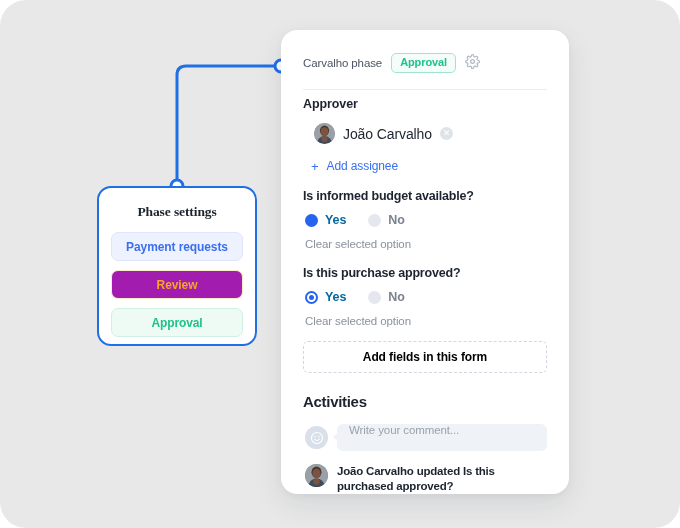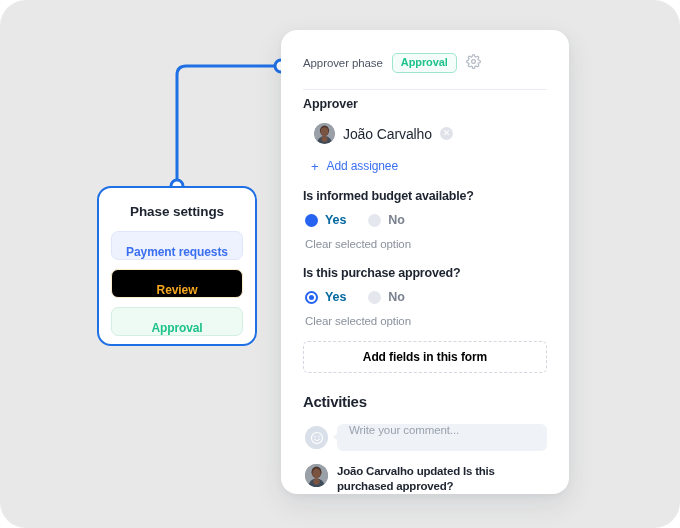--- a/index.html
+++ b/index.html
@@ -47,35 +47,36 @@
     box-sizing: border-box;
     padding: 14px 12px 12px 12px;
   }
   .phase-title {
     font-size: 13.5px;
     font-weight: bold;
     color: #1d2430;
     text-align: center;
     letter-spacing: -0.1px;
     margin: 2px 0 12px 0;
+    font-family: Liberation Serif, serif;
   }
   .phase-chip {
     height: 29px;
     border-radius: 7px;
     display: flex;
-    align-items: flex-end;
+    align-items: center;
     justify-content: center;
     font-size: 12px;
     font-weight: bold;
     margin-bottom: 9px;
     box-sizing: border-box;
     letter-spacing: -0.1px;
   }
   .chip-payment { background: #eef2fe; border: 1px solid #dfe6fc; color: #3a6ff0; }
-  .chip-review  { background: #000000; border: 1px solid #fcecca; color: #f5a623; }
+  .chip-review  { background: #a21caf; border: 1px solid #fcecca; color: #f5a623; }
   .chip-approval{ background: #eefaf4; border: 1px solid #d2f0e2; color: #1ec28b; }
 
   
   .detail-card {
     position: absolute;
     left: 281px;
     top: 30px;
     width: 288px;
     height: 464px;
     background: #ffffff;
@@ -330,21 +331,21 @@
       <span>Review</span>
     </div>
     <div class="phase-chip chip-approval">
       <span>Approval</span>
     </div>
   </div>
 
   <div class="detail-card">
 
     <div class="phase-row">
-      <span class="phase-label">Approver phase</span>
+      <span class="phase-label">Carvalho phase</span>
       <span class="phase-badge">Approval</span>
       <span class="gear-icon">
         <svg width="15" height="15" viewBox="0 0 24 24" fill="none" stroke="#b3bac4" stroke-width="2" stroke-linecap="round" stroke-linejoin="round">
           <circle cx="12" cy="12" r="3"></circle>
           <path d="M19.4 15a1.65 1.65 0 0 0 .33 1.82l.06.06a2 2 0 1 1-2.83 2.83l-.06-.06a1.65 1.65 0 0 0-1.82-.33 1.65 1.65 0 0 0-1 1.51V21a2 2 0 1 1-4 0v-.09A1.65 1.65 0 0 0 9 19.4a1.65 1.65 0 0 0-1.82.33l-.06.06a2 2 0 1 1-2.83-2.83l.06-.06a1.65 1.65 0 0 0 .33-1.82 1.65 1.65 0 0 0-1.51-1H3a2 2 0 1 1 0-4h.09A1.65 1.65 0 0 0 4.6 9a1.65 1.65 0 0 0-.33-1.82l-.06-.06a2 2 0 1 1 2.83-2.83l.06.06A1.65 1.65 0 0 0 9 4.6a1.65 1.65 0 0 0 1-1.51V3a2 2 0 1 1 4 0v.09a1.65 1.65 0 0 0 1 1.51 1.65 1.65 0 0 0 1.82-.33l.06-.06a2 2 0 1 1 2.83 2.83l-.06.06a1.65 1.65 0 0 0-.33 1.82V9a1.65 1.65 0 0 0 1.51 1H21a2 2 0 1 1 0 4h-.09a1.65 1.65 0 0 0-1.51 1z"></path>
         </svg>
       </span>
     </div>
 
     <div class="divider"></div>

